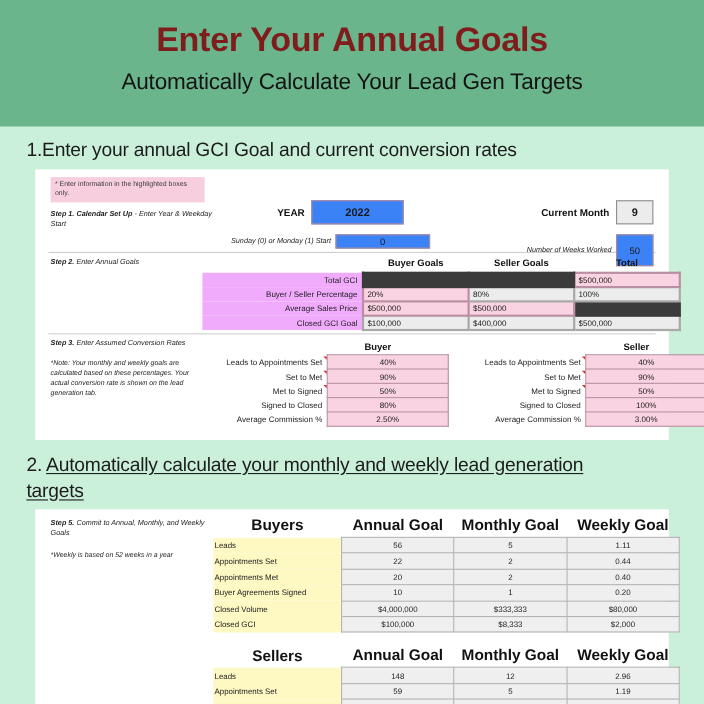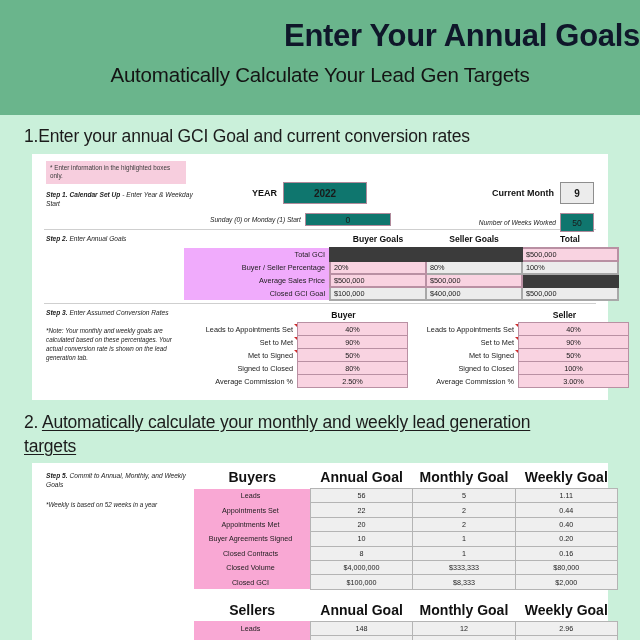--- a/index.html
+++ b/index.html
@@ -19,25 +19,24 @@
   .banner {
     background: #6ab58c;
     height: 115px;
     box-sizing: border-box;
     padding-top: 14px;
     text-align: center;
   }
   .banner-title {
     font-size: 31px;
     font-weight: bold;
-    color: #0f172a;
+    color: #7f1d1d;
     letter-spacing: -0.3px;
     line-height: 44px;
     margin: 0;
-    text-align: right;
   }
   .banner-sub {
     font-size: 20.5px;
     font-weight: normal;
     color: #141414;
     letter-spacing: -0.2px;
     line-height: 30px;
     margin: 2px 0 0 0;
   }
 
@@ -108,21 +107,21 @@
   .cell {
     box-sizing: border-box;
     font-size: 8.6px;
     text-align: center;
     color: #1a1a1a;
     border: 1px solid #9c9c9c;
     display: flex;
     align-items: center;
     justify-content: center;
   }
-  .cell.pink { background: #0f766e; border-color: #b08a9b; text-align: right; }
+  .cell.pink { background: #3b82f6; border-color: #b08a9b; text-align: right; }
   .cell.gray { background: #ececec; border-color: #8e8e8e; }
 
   .year-cell { width: 84px; height: 22px; font-size: 10px; font-weight: bold; }
   .month-row {
     position: absolute;
     right: 4px; top: 21px;
     display: flex; align-items: center;
   }
   .month-cell { width: 34px; height: 22px; font-size: 10px; font-weight: bold; }
 
@@ -134,21 +133,21 @@
   .lbl-italic {
     font-size: 6.6px; font-style: italic; color: #1c1c1c;
     text-align: right; padding-right: 4px;
   }
   .sunday-cell { width: 86px; height: 13px; }
   .weeks-row {
     position: absolute;
     right: 4px; top: 52px;
     display: flex; align-items: center;
   }
-  .weeks-cell { width: 34px; height: 19px; }
+  .weeks-cell { width: 34px; height: 29px; }
 
   hr.sep {
     border: none;
     border-top: 1px solid #cfcfcf;
     margin: 2px 2px 4px 2px;
   }
 
   
   .step2-wrap { position: relative; min-height: 60px; }
   .step2-label { position: absolute; left: 4px; top: 0; width: 150px; }
@@ -178,21 +177,21 @@
   td.c-gray { background: #ececec; border-color: #a8a8a8; }
   td.c-dark { background: #3b3b3b; border-color: #3b3b3b; }
 
   
   .step3-wrap { position: relative; min-height: 80px; padding-top: 2px; }
   .step3-label { position: absolute; left: 4px; top: 0; width: 140px; }
   .step3-label .side-note { margin-top: 9px; display: block; }
   .conv-area {
     margin-left: 142px;
     display: flex;
-    gap: 9px;
+    gap: 23px;
   }
   .conv-block { width: 212px; }
   .conv-head {
     font-size: 8.6px; font-weight: bold; text-align: center;
     color: #111; padding-bottom: 2px;
     margin-left: 107px;
     width: 105px;
   }
   .conv-table { border-collapse: collapse; table-layout: fixed; width: 212px; }
   .conv-table td {
@@ -228,21 +227,21 @@
     font-size: 14px; font-weight: bold; color: #111;
     text-align: center; padding: 0 0 3px 0; border: none;
   }
   .goal-table th.group { text-align: center; }
   .goal-table td {
     font-size: 7.2px; color: #1f1f1f; height: 11.4px;
     text-align: center; border: 1px solid #b4b4b4;
     background: #efefef;
   }
   .goal-table td.rowlabel {
-    border: none; background: #f9a8d4; text-align: center;
+    border: none; background: #fef9c3; text-align: left;
     padding-right: 4px; color: #1c1c1c;
   }
   .col-label { width: 116px; }
   .col-goal { width: 102px; }
   .spacer-12 { height: 12px; }
 </style>
 </head>
 <body>
 
 <div class="banner">
@@ -431,26 +430,20 @@
             <td>2</td>
             <td>0.40</td>
           </tr>
           <tr>
             <td class="rowlabel">Buyer Agreements Signed</td>
             <td>10</td>
             <td>1</td>
             <td>0.20</td>
           </tr>
           <tr>
-            <td class="rowlabel">Closed Contracts</td>
-            <td>8</td>
-            <td>1</td>
-            <td>0.16</td>
-          </tr>
-          <tr>
             <td class="rowlabel">Closed Volume</td>
             <td>$4,000,000</td>
             <td>$333,333</td>
             <td>$80,000</td>
           </tr>
           <tr>
             <td class="rowlabel">Closed GCI</td>
             <td>$100,000</td>
             <td>$8,333</td>
             <td>$2,000</td>

